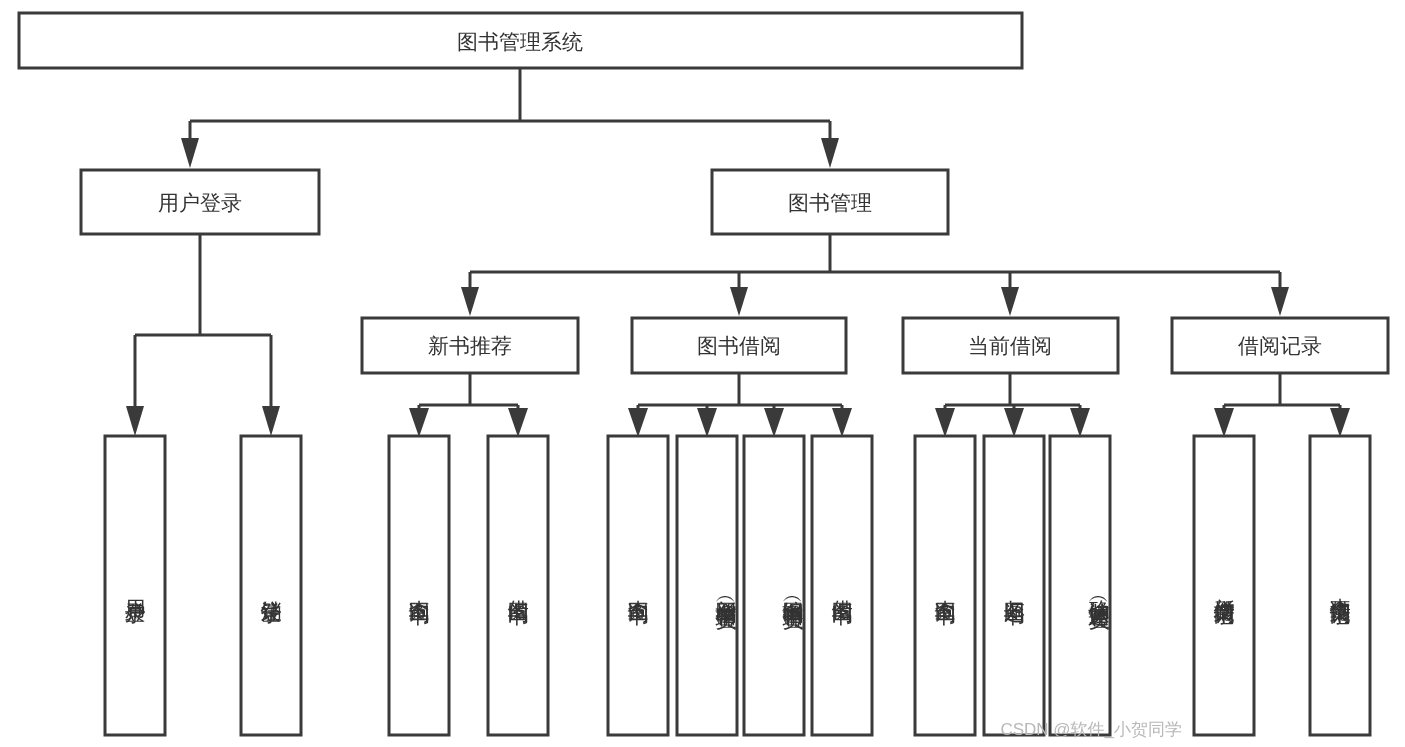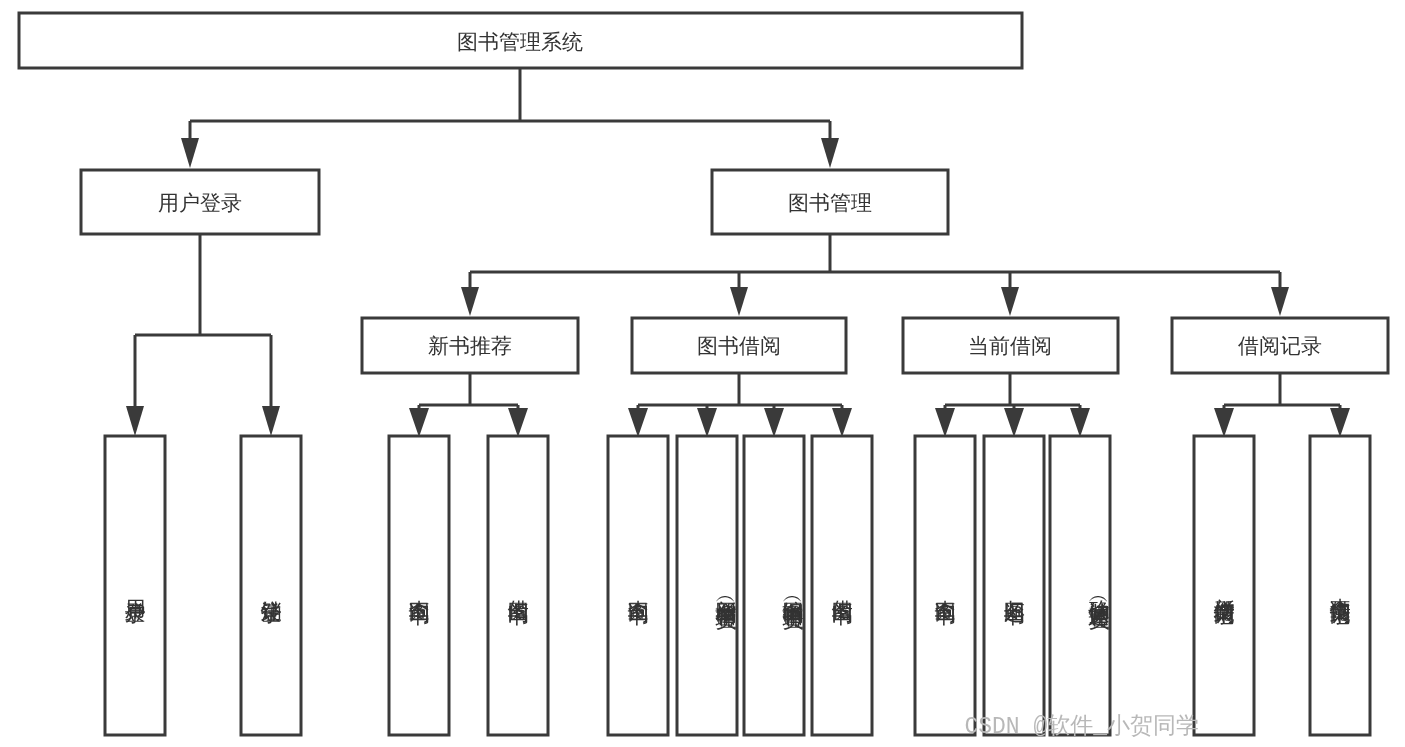--- a/index.html
+++ b/index.html
@@ -11,21 +11,20 @@
     width: 1405px;
     height: 747px;
     font-family: "DejaVu Sans", "Liberation Sans", sans-serif;
     overflow: hidden;
   }
   #diagram-root {
     position: relative;
     width: 1190px;
     height: 747px;
     background: #ffffff;
-    padding-left: 17px;
   }
   svg#flow {
     position: absolute;
     left: 0;
     top: 0;
     width: 1405px;
     height: 747px;
   }
   .node-rect {
     fill: #ffffff;
@@ -59,22 +58,22 @@
     color: #333333;
     letter-spacing: 1.5px;
     text-align: center;
     white-space: nowrap;
     pointer-events: none;
   }
   #watermark {
     position: absolute;
     right: 8px;
     bottom: 6px;
-    font-family: Liberation Mono, monospace;
-    font-size: 23px;
+    font-family: Liberation Sans, sans-serif;
+    font-size: 17px;
     color: #b8b8b8;
     white-space: nowrap;
     margin-left: 31px;
   }
 </style>
 </head>
 <body>
 
 <div id="diagram-root">
 

